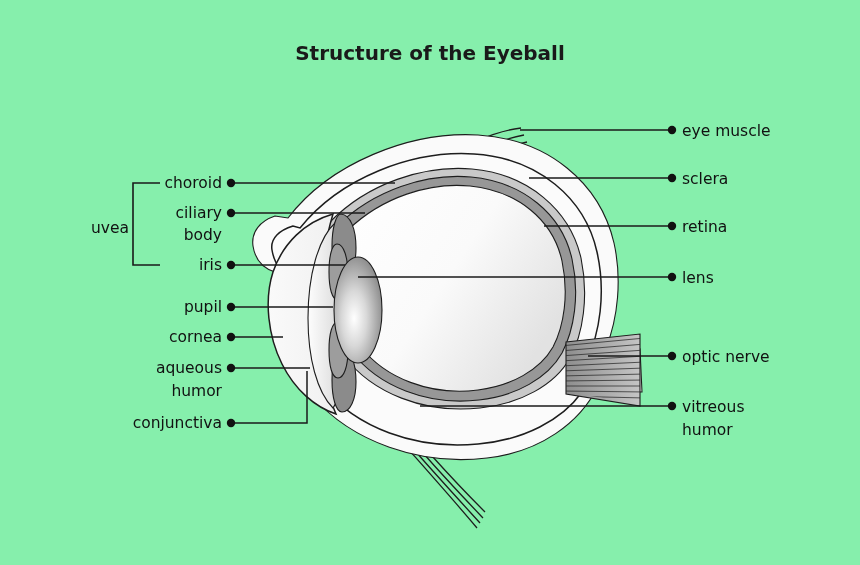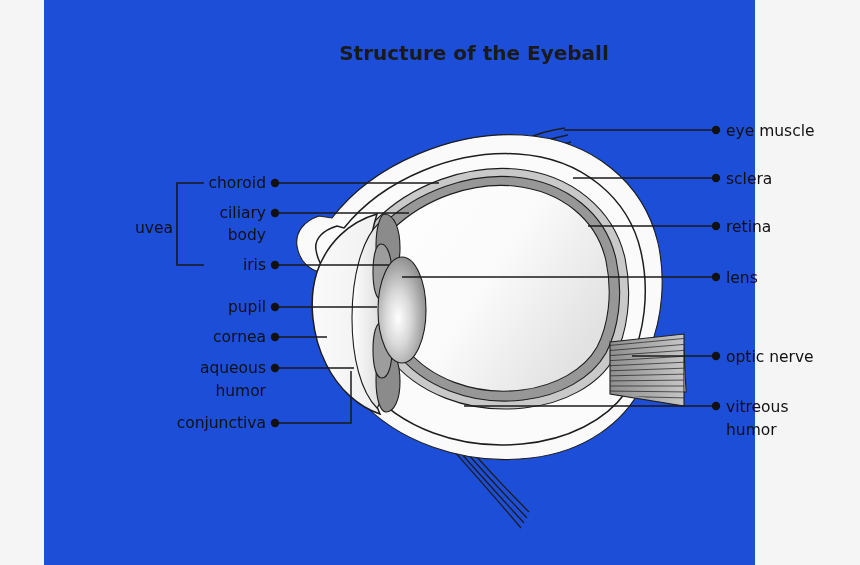--- a/index.html
+++ b/index.html
@@ -8,24 +8,23 @@
     background: #f5f5f5;
   }
   body {
     width: 860px;
     height: 565px;
     font-family: "DejaVu Sans", sans-serif;
     overflow: hidden;
   }
   #diagram-root {
     position: relative;
-    width: 711px;
+    width: 860px;
     height: 565px;
-    background: #1d4ed8;
-    margin-left: 44px;
+    background: #86efac;
   }
   svg.layer {
     position: absolute;
     left: 0;
     top: 0;
     width: 860px;
     height: 565px;
   }
   .dtitle {
     font-size: 20px;

